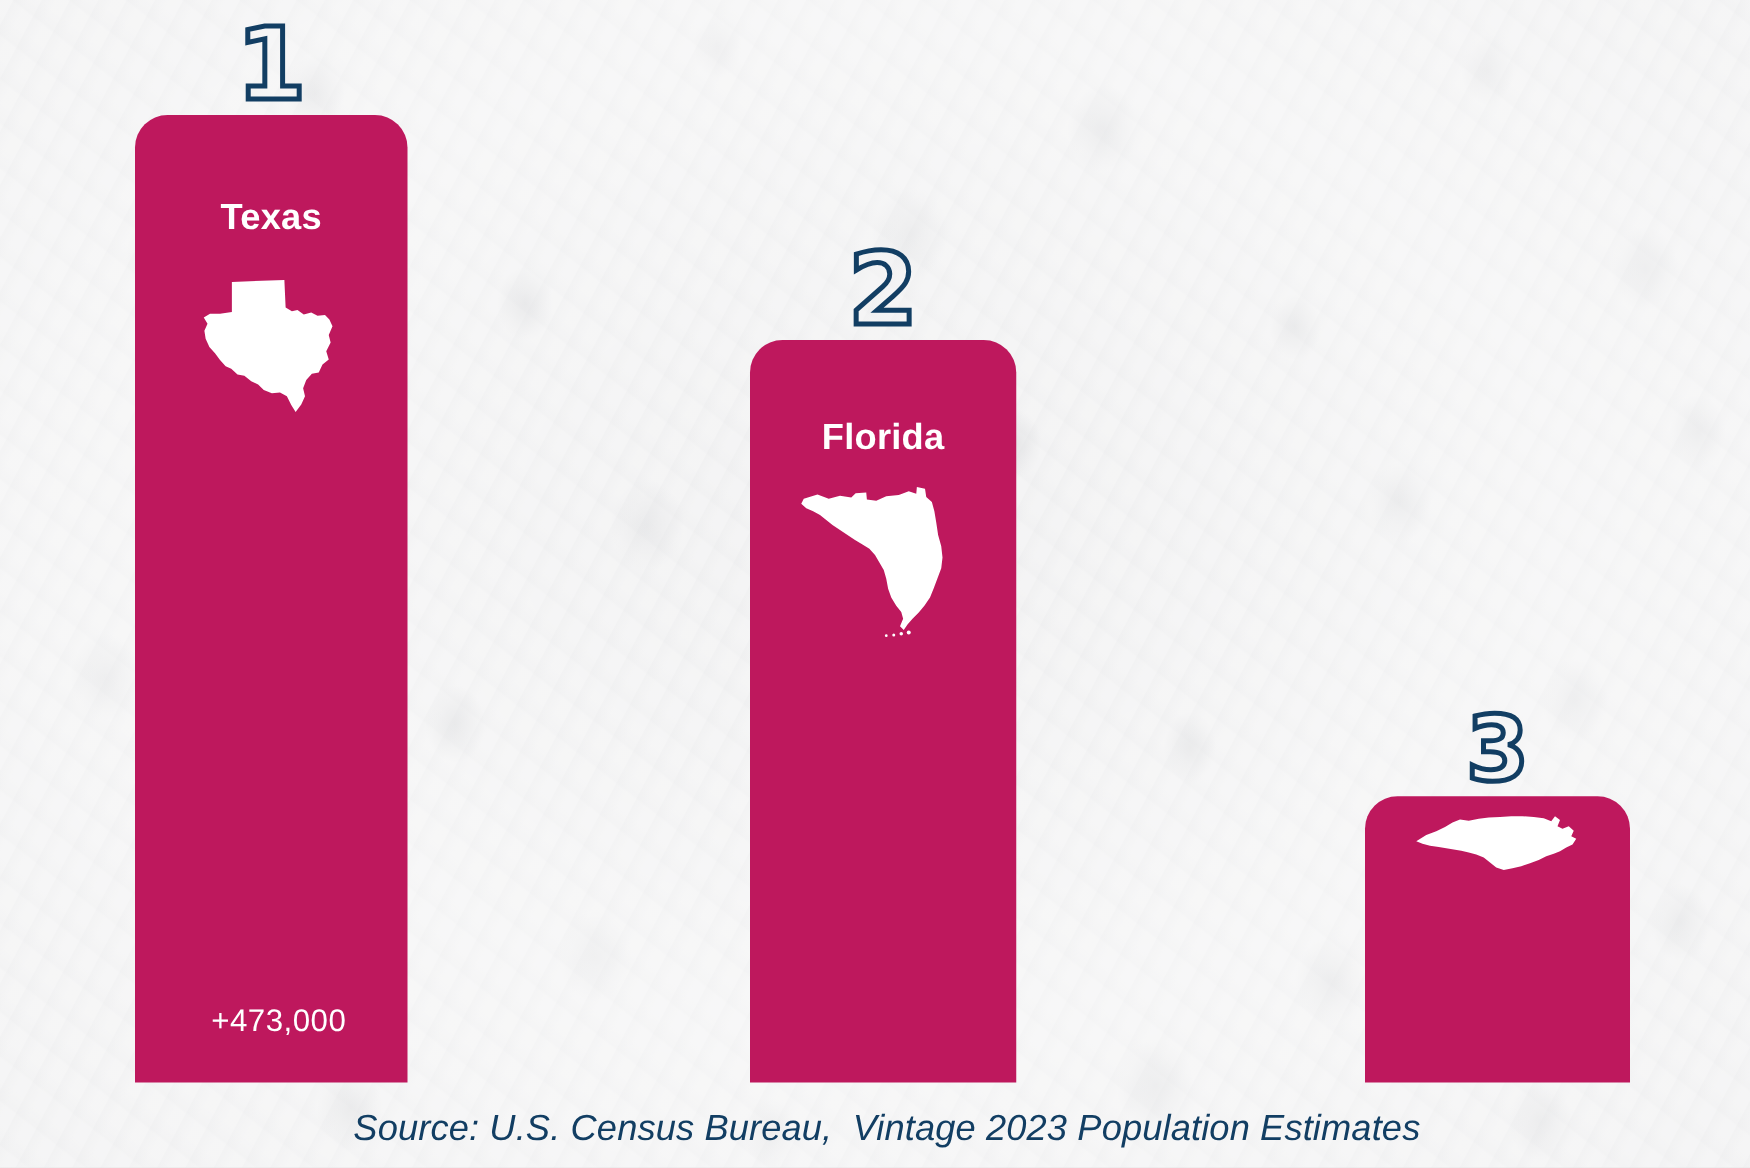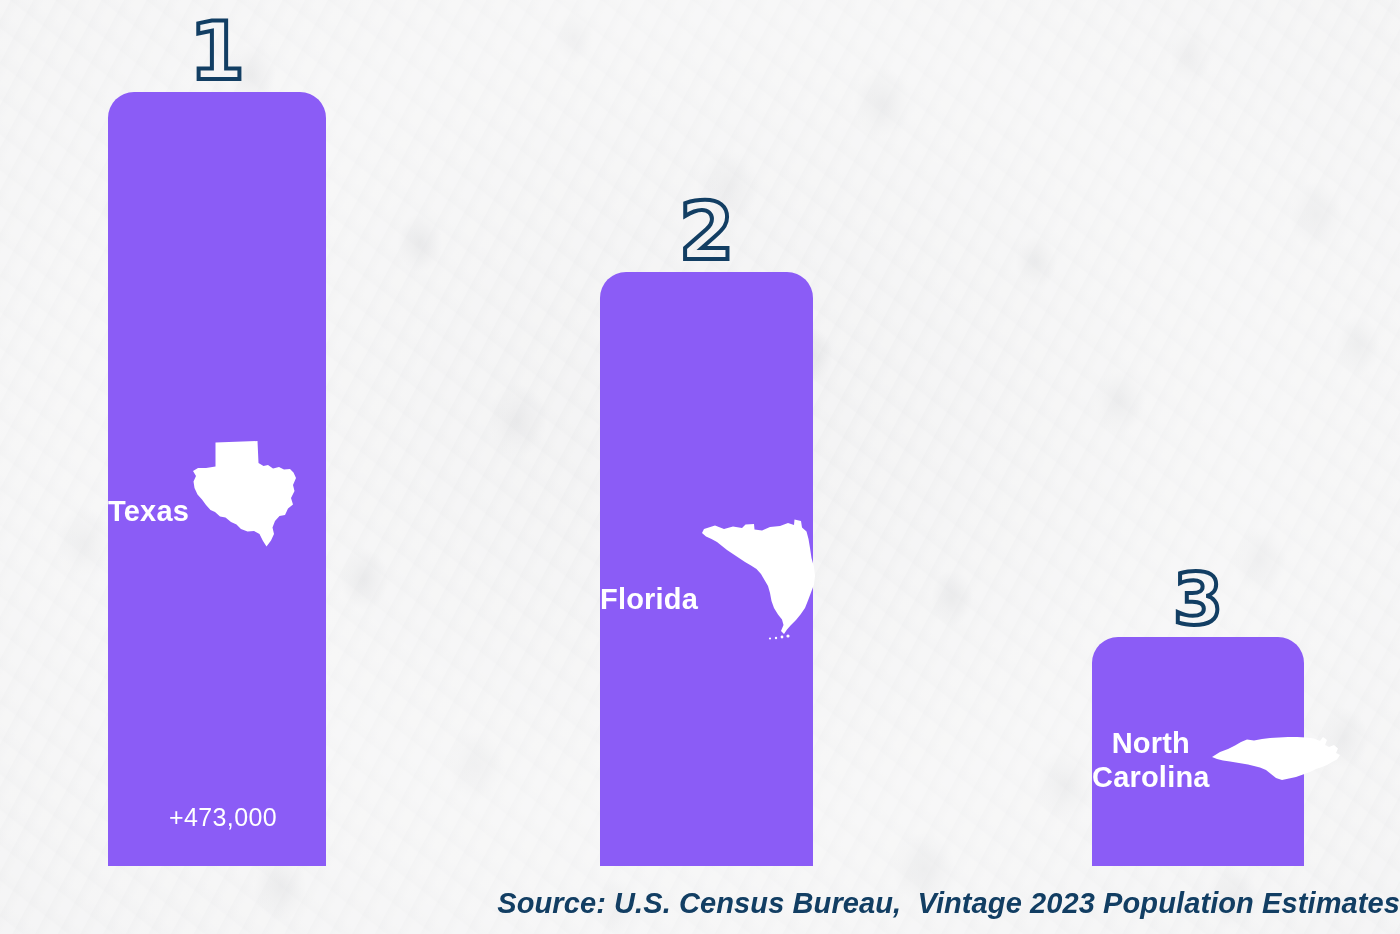--- a/index.html
+++ b/index.html
@@ -114,24 +114,25 @@
     text-stroke: 4px #123e63;
     paint-order: stroke fill;
     font-family: "DejaVu Sans", sans-serif;
     user-select: none;
   }
 
   .bar {
     position: relative;
     width: 100%;
     height: 100%;
-    background: #8b5cf6;
+    background: #be185d;
     border-radius: 26px 26px 0 0;
     box-sizing: border-box;
     display: flex;
+    flex-direction: column;
     align-items: center;
   }
 
   .state-label {
     color: #ffffff;
     font-weight: 700;
     font-size: 29px;
     line-height: 1.14;
     text-align: center;
     letter-spacing: .2px;
@@ -171,23 +172,23 @@
   #bar-group-2 .state-label { margin-top: 18px; }
   #bar-group-2 .state-shape { margin-top: 10px; }
 
   
   #source-note {
     position: absolute;
     left: 0;
     right: 0;
     bottom: 14px;
     z-index: 3;
-    text-align: right;
+    text-align: center;
     font-style: italic;
-    font-weight: 700;
+    font-weight: 400;
     font-size: 29px;
     color: #123e63;
     letter-spacing: .1px;
     white-space: pre;
     margin-left: 19px;
   }
 </style>
 </head>
 <body>
 
@@ -250,22 +251,20 @@
             <circle fill="#ffffff" cx="78" cy="125" r="1.2"></circle>
             <circle fill="#ffffff" cx="72" cy="125.5" r="1.1"></circle>
           </svg>
         </div>
       </div>
     </div>
 
     <div class="bar-group" id="bar-group-2">
       <div class="rank-number">3</div>
       <div class="bar">
-        <div class="state-label">North
-Carolina</div>
         <div class="state-shape">
           <svg width="134" height="52" viewBox="0 0 134 52" aria-hidden="true">
             <path fill="#ffffff" d="
               M2.0,26.0 L10.0,21.0 L18.0,18.0 L25.0,14.5
               L31.0,11.0 L37.0,8.5 L44.0,9.5 L52.0,8.0
               L60.0,7.0 L69.0,6.5 L78.0,6.0 L87.0,6.0
               L96.0,6.5 L104.0,7.5 L110.0,10.0 L113.0,6.0
               L117.0,9.0 L115.0,14.0 L119.0,16.0 L124.0,14.0
               L128.0,17.5 L126.0,22.0 L130.0,24.0 L127.0,28.5
               L122.0,31.0 L117.0,34.0 L112.0,36.0 L106.0,38.0

